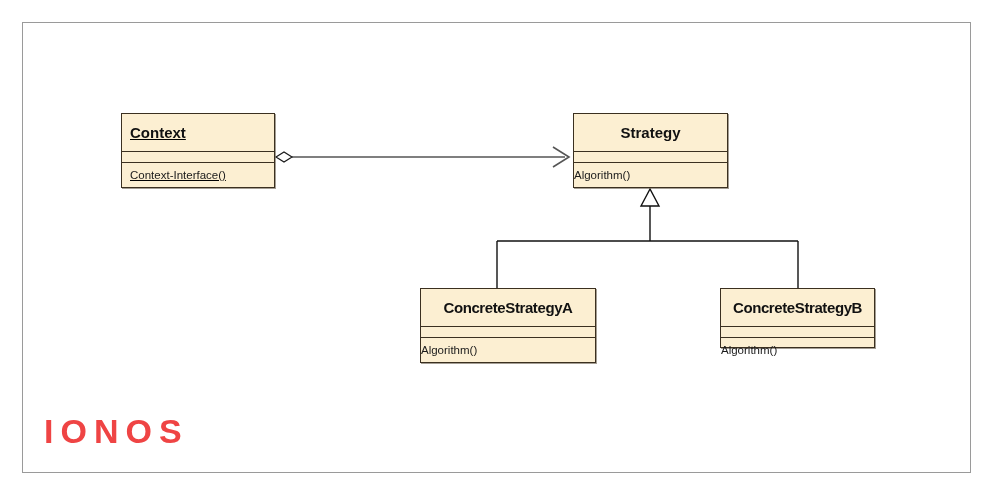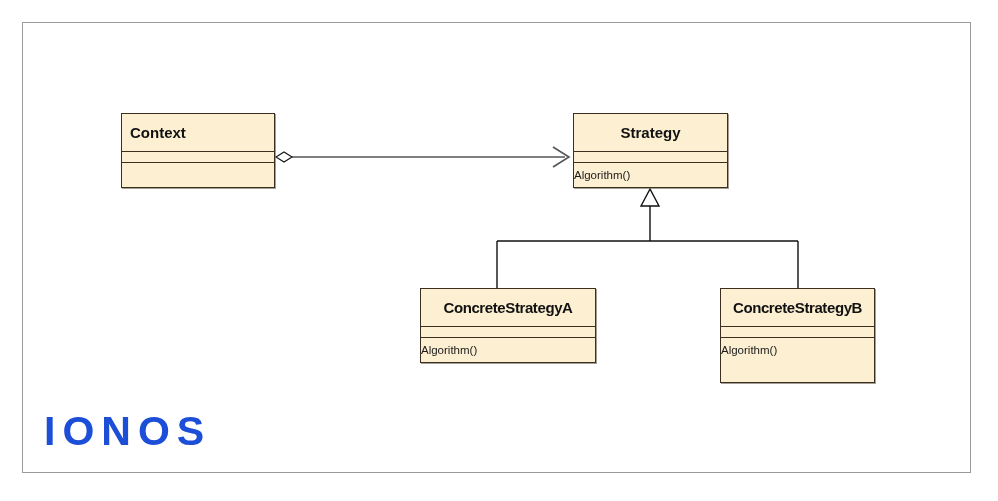--- a/index.html
+++ b/index.html
@@ -83,24 +83,24 @@
     overflow: hidden;
   }
   .uml-ops.center { text-align: left; }
   .uml-ops.left { text-align: left; padding-left: 8px; }
 
   
   .brand-logo {
     position: absolute;
     left: 44px;
     top: 410px;
-    font-size: 41px;
+    font-size: 34px;
     font-weight: bold;
     letter-spacing: 7px;
-    color: #1d4ed8;
+    color: #ef4444;
     font-family: "Liberation Sans", sans-serif;
     line-height: 42px;
     user-select: none;
     text-align: center;
   }
 </style>
 </head>
 <body>
 
 <div id="canvas">
@@ -117,38 +117,39 @@
 
     <g>
       <line x1="650" y1="205" x2="650" y2="241" stroke="#111111" stroke-width="1.4"></line>
       <line x1="497" y1="241" x2="798" y2="241" stroke="#111111" stroke-width="1.4"></line>
       <line x1="497" y1="241" x2="497" y2="288" stroke="#111111" stroke-width="1.4"></line>
       <line x1="798" y1="241" x2="798" y2="288" stroke="#111111" stroke-width="1.4"></line>
       <polygon points="650,189 641,206 659,206" fill="#ffffff" stroke="#111111" stroke-width="1.4"></polygon>
     </g>
   </svg>
 
-  <div class="uml-box" style="left:121px; top:113px; width:154px; height:75px;">
+  <div class="uml-box" style="left:121px; top:113px; width:154px; height:75px;text-decoration:underline;">
     <div class="uml-title left">Context</div>
     <div class="uml-empty"></div>
+    <div class="uml-ops left">Context-Interface()</div>
   </div>
 
   <div class="uml-box" style="left:573px; top:113px; width:155px; height:75px;">
     <div class="uml-title center">Strategy</div>
     <div class="uml-empty"></div>
     <div class="uml-ops center">Algorithm()</div>
   </div>
 
   <div class="uml-box" style="left:420px; top:288px; width:176px; height:75px;">
     <div class="uml-title center tight">ConcreteStrategyA</div>
     <div class="uml-empty"></div>
     <div class="uml-ops center">Algorithm()</div>
   </div>
 
-  <div class="uml-box" style="left:720px; top:288px; width:155px; height:95px;">
+  <div class="uml-box" style="left:720px; top:288px; width:155px; height:60px;">
     <div class="uml-title center tight">ConcreteStrategyB</div>
     <div class="uml-empty"></div>
     <div class="uml-ops center">Algorithm()</div>
   </div>
 
   <div class="brand-logo">IONOS</div>
 
 </div>
 
 </body></html>

